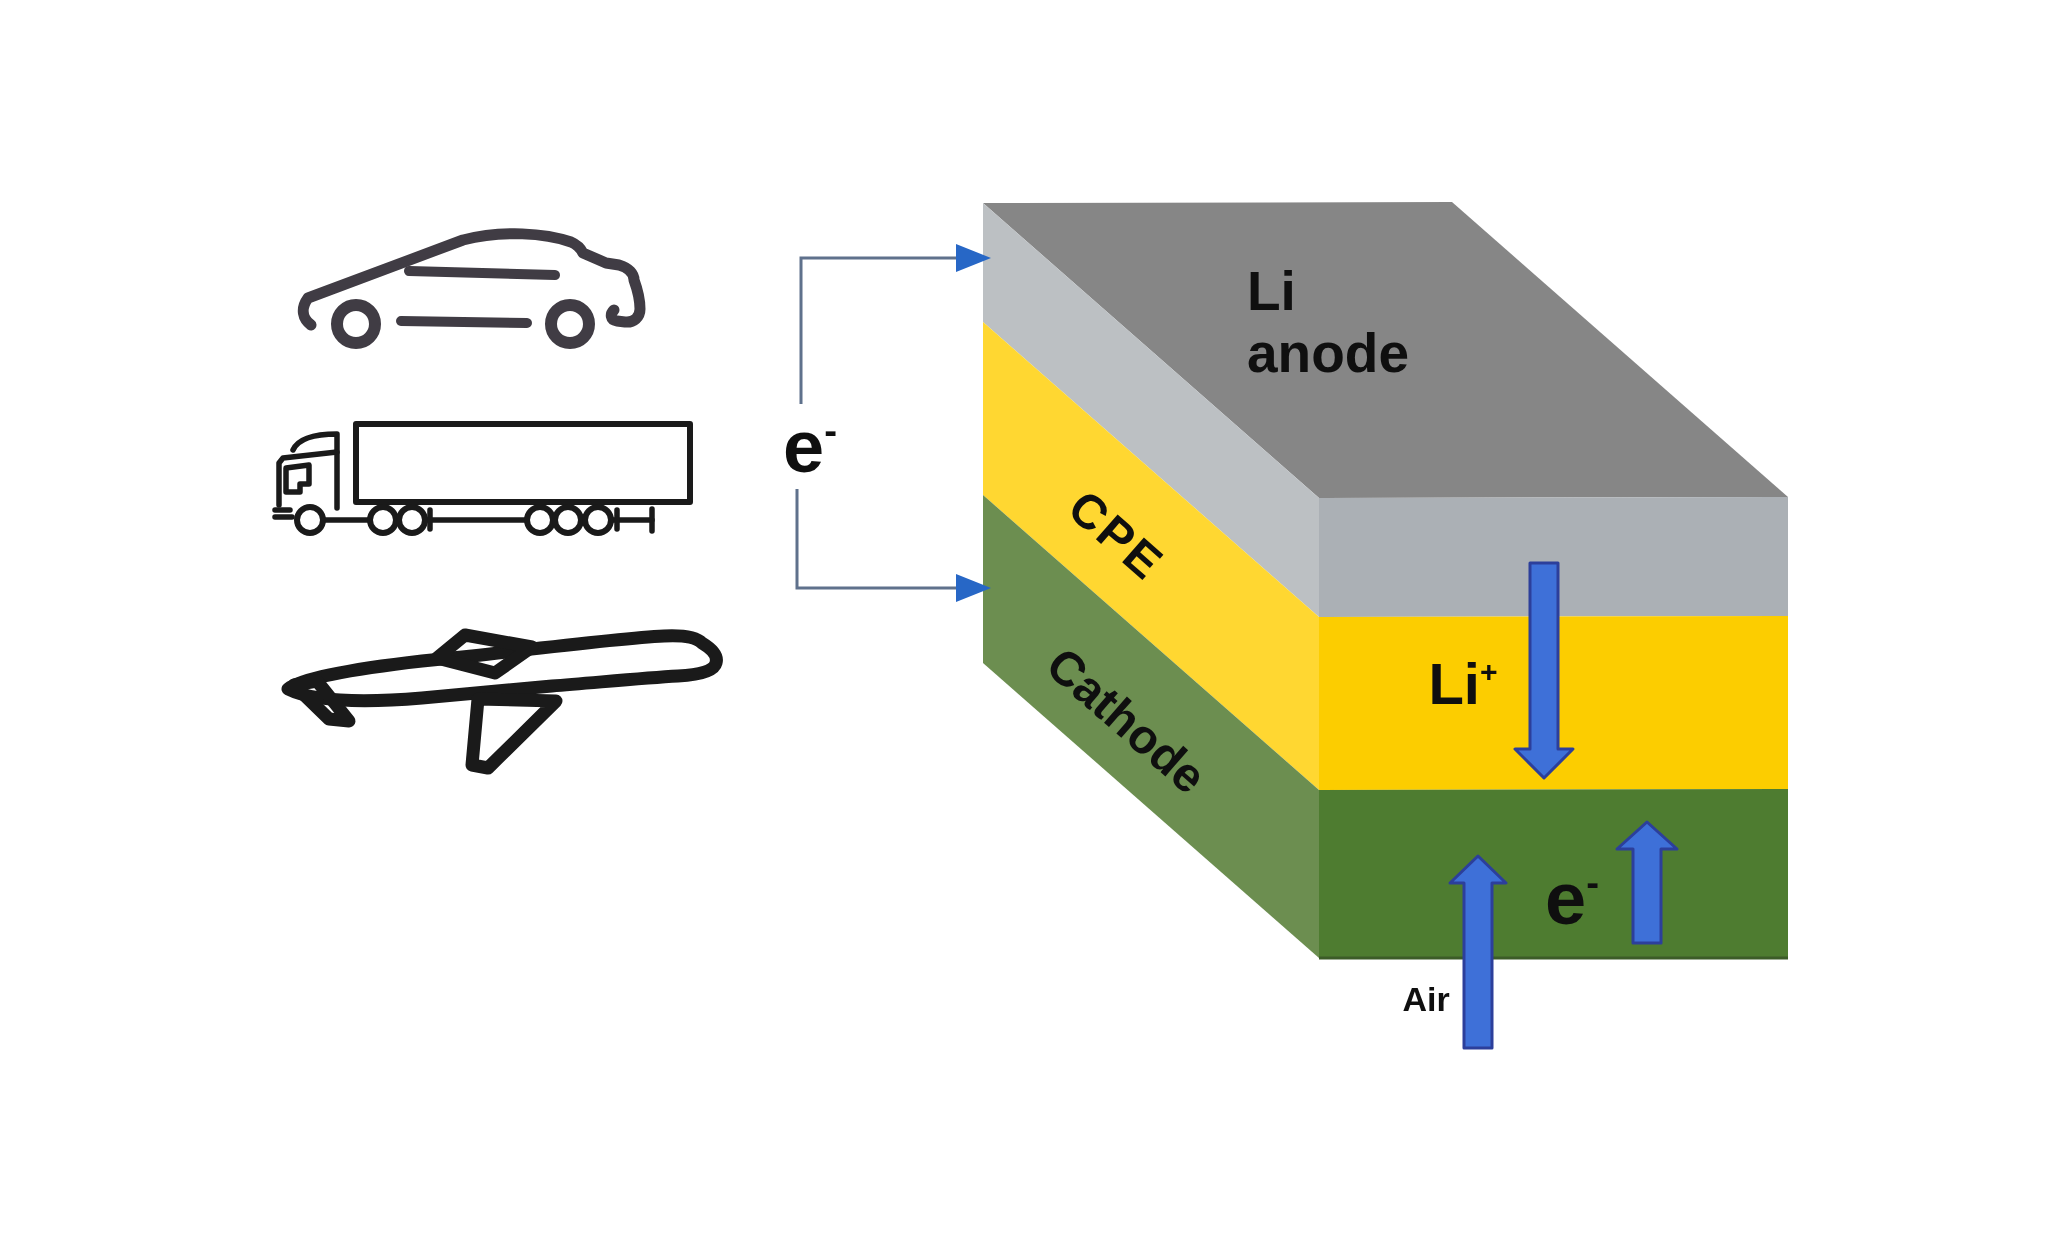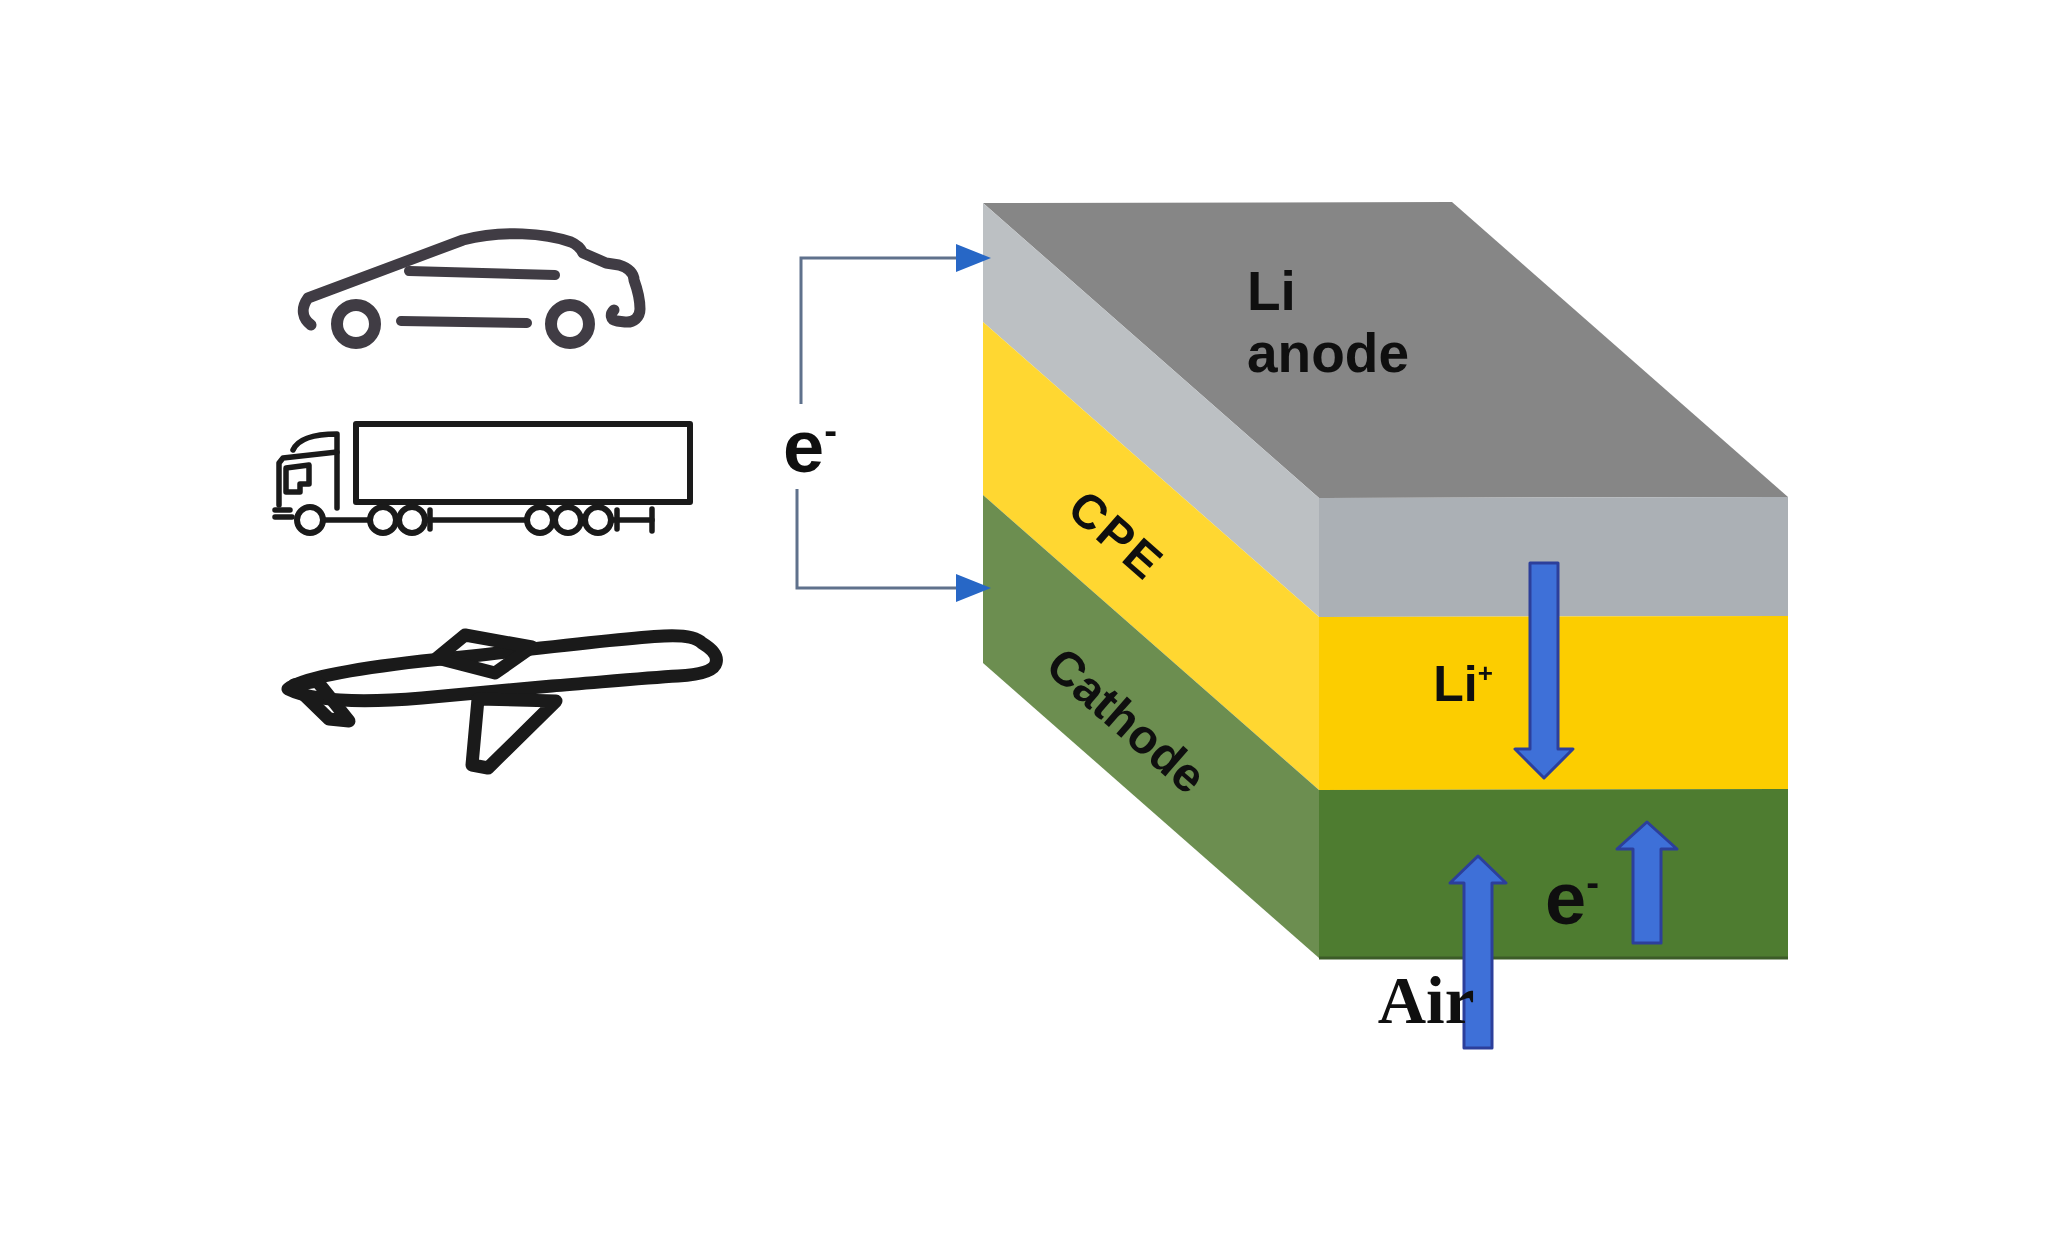--- a/index.html
+++ b/index.html
@@ -30,23 +30,23 @@
     position: relative;
     top: -0.05em;
     line-height: 0;
   }
   .lbl-circuit-e { left: 810px; top: 450px; font-size: 74px; transform: translate(-50%,-54%); }
   .lbl-li-anode  { left: 1247px; top: 260px; font-size: 55px; line-height: 62px; text-align: left; }
   .lbl-cpe      { left: 1116px; top: 536px; font-size: 48px; letter-spacing: 3px;
                   transform: translate(-50%,-50%) rotate(41.2deg); }
   .lbl-cathode  { left: 1126px; top: 721px; font-size: 48px;
                   transform: translate(-50%,-50%) rotate(41.2deg); }
-  .lbl-li-ion   { left: 1463px; top: 684px; font-size: 50px; transform: translate(-50%,-50%); }
+  .lbl-li-ion   { left: 1463px; top: 684px; font-size: 58px; transform: translate(-50%,-50%); }
   .lbl-cath-e   { left: 1572px; top: 902px; font-size: 74px; transform: translate(-50%,-54%); }
-  .lbl-air      { left: 1426px; top: 1000px; font-size: 67px; transform: translate(-50%,-50%); font-family: Liberation Serif, serif; }
+  .lbl-air      { left: 1426px; top: 1000px; font-size: 34px; transform: translate(-50%,-50%); }
 </style>
 </head>
 <body>
 
 <div class="stage">
 
   <svg class="layer" width="2048" height="1254" viewBox="0 0 2048 1254">
 
     <g>
       <polygon points="983,203 1452,202 1788,497 1319,498" fill="#868686"></polygon>

